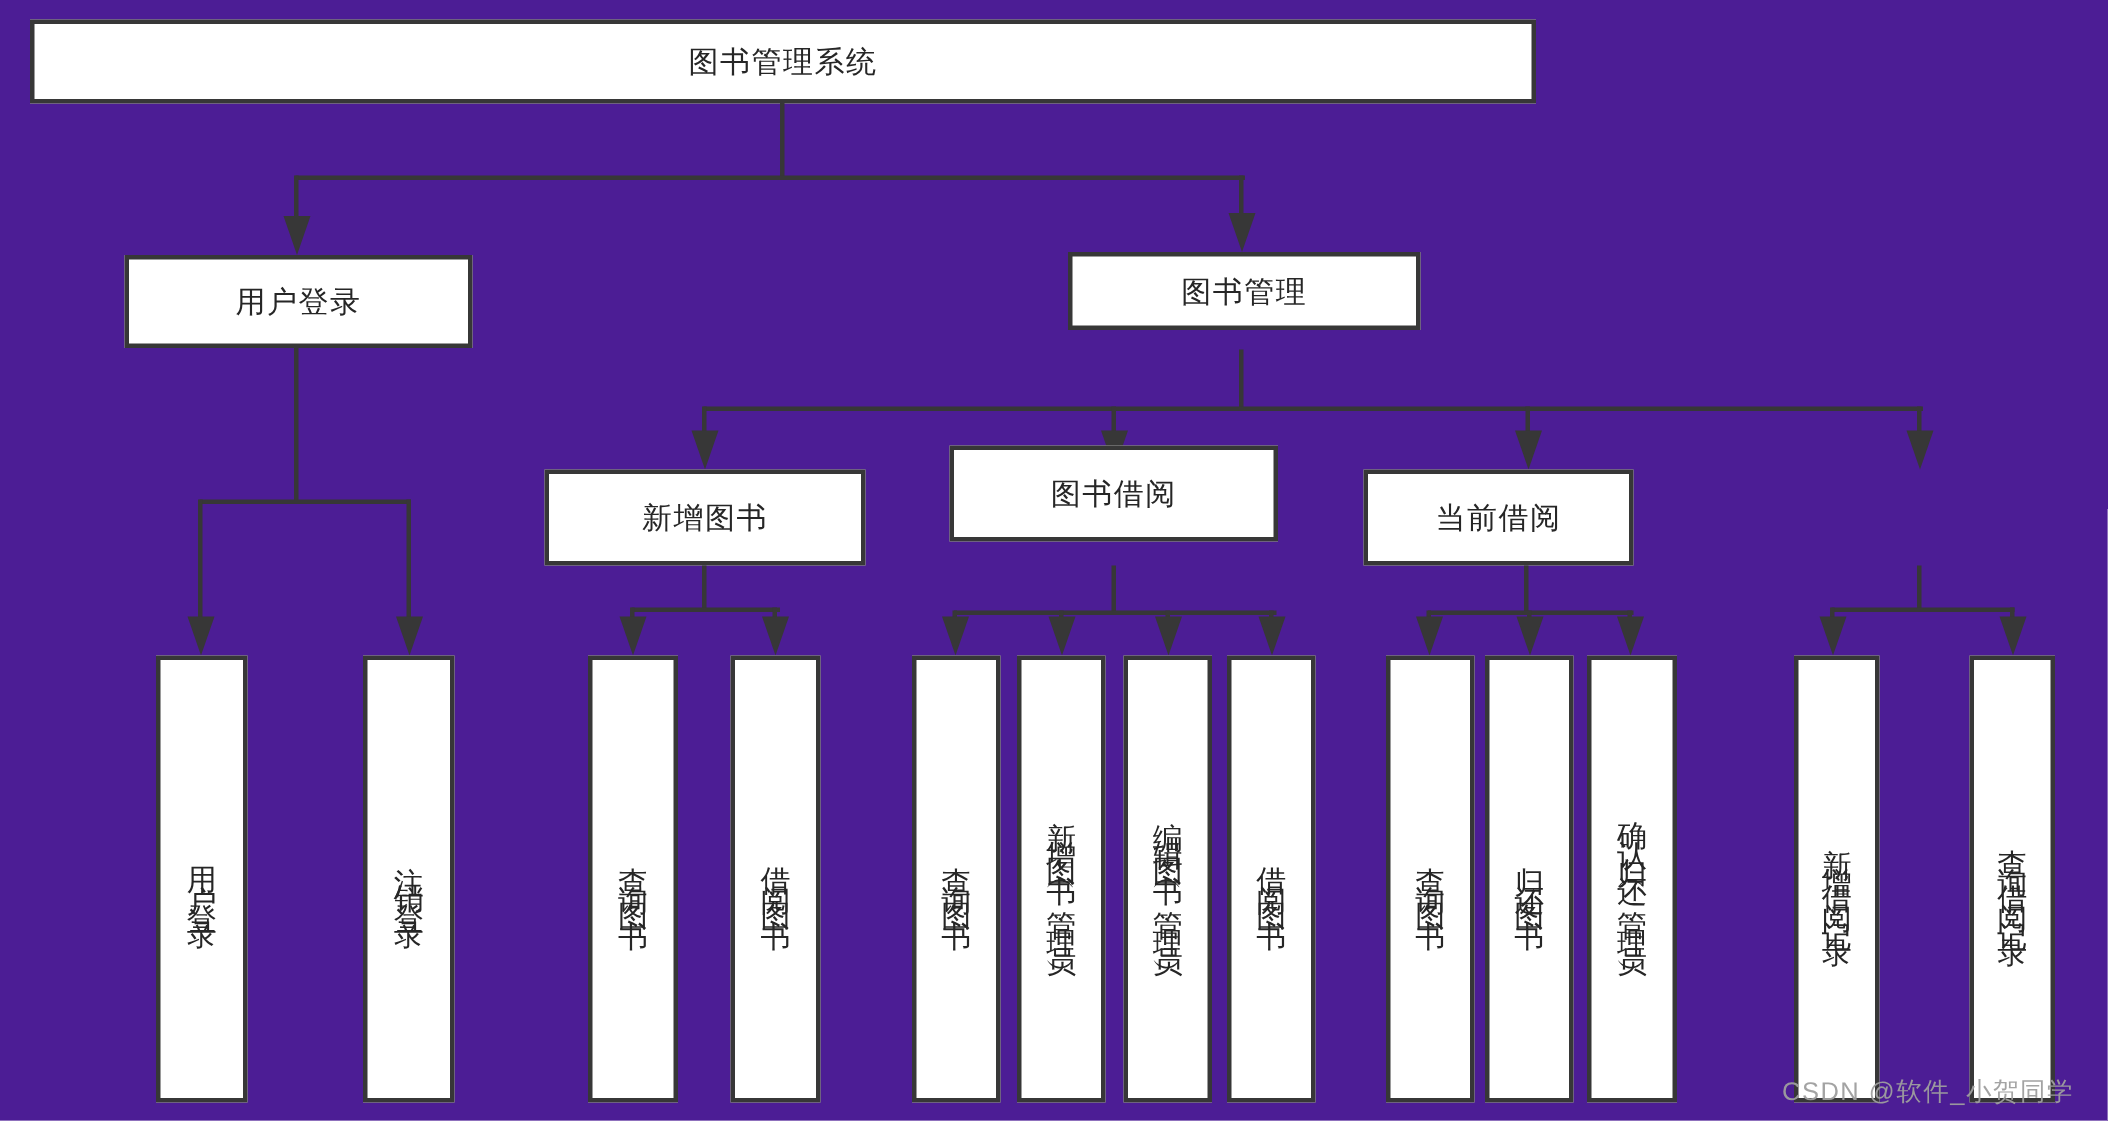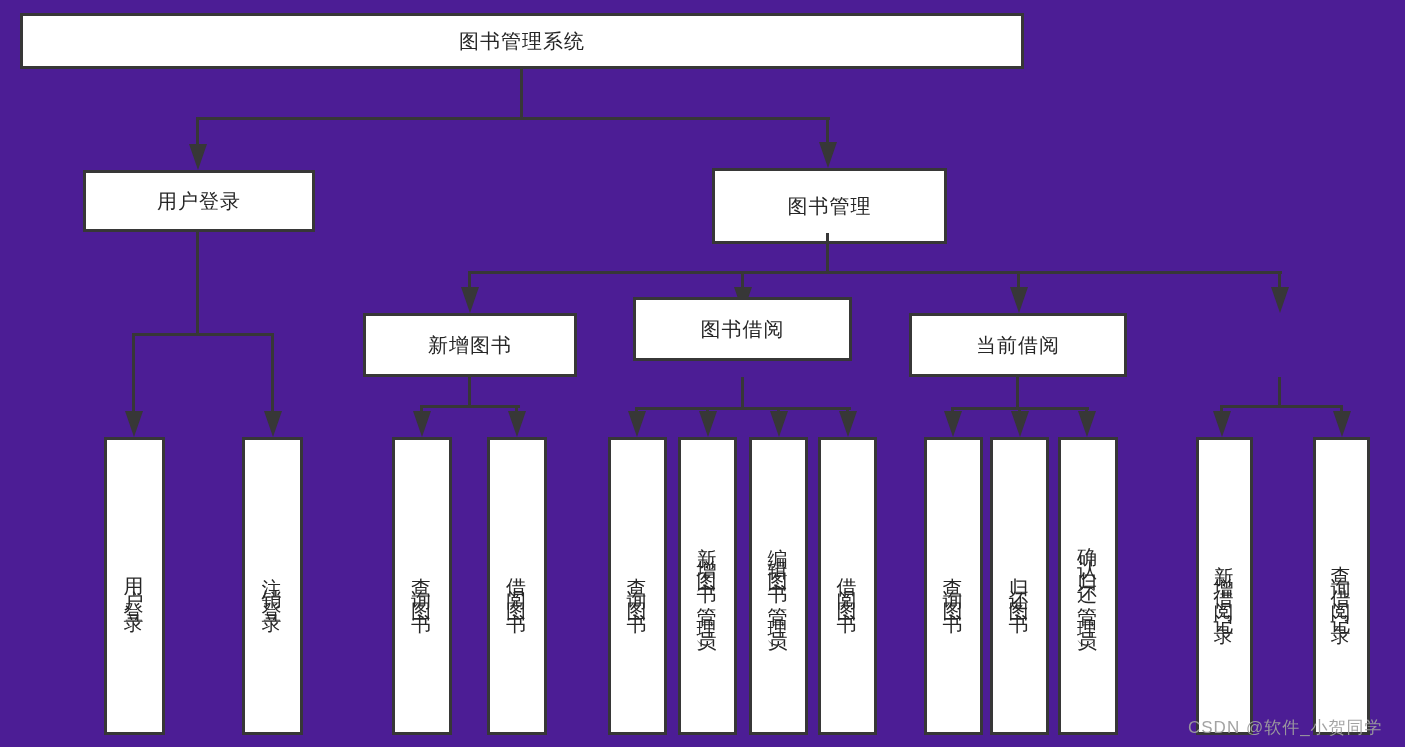--- a/index.html
+++ b/index.html
@@ -40,21 +40,21 @@
   <div class="box" style="left:20px;top:13px;width:1004px;height:56px;">图书管理系统</div>
 
   <div class="vline" style="left:520px;top:68px;height:50px;"></div>
   <div class="hline" style="left:197px;top:117px;width:633px;"></div>
   <div class="vline" style="left:196px;top:117px;height:30px;"></div>
   <div class="ahead" style="left:189px;top:144px;"></div>
   <div class="vline" style="left:826px;top:117px;height:27px;"></div>
   <div class="ahead" style="left:819px;top:142px;"></div>
 
   <div class="box" style="left:83px;top:170px;width:232px;height:62px;">用户登录</div>
-  <div class="box" style="left:712px;top:168px;width:235px;height:76px;">图书管理</div>
+  <div class="box" style="left:712px;top:168px;width:235px;height:52px;">图书管理</div>
 
   <div class="vline" style="left:196px;top:232px;height:104px;"></div>
   <div class="hline" style="left:133px;top:333px;width:141px;"></div>
   <div class="vline" style="left:132px;top:333px;height:80px;"></div>
   <div class="ahead" style="left:125px;top:411px;"></div>
   <div class="vline" style="left:271px;top:333px;height:80px;"></div>
   <div class="ahead" style="left:264px;top:411px;"></div>
 
   <div class="vline" style="left:826px;top:233px;height:41px;"></div>
   <div class="hline" style="left:469px;top:271px;width:813px;"></div>
@@ -62,21 +62,21 @@
   <div class="ahead" style="left:461px;top:287px;"></div>
   <div class="vline" style="left:741px;top:271px;height:18px;"></div>
   <div class="ahead" style="left:734px;top:287px;"></div>
   <div class="vline" style="left:1017px;top:271px;height:18px;"></div>
   <div class="ahead" style="left:1010px;top:287px;"></div>
   <div class="vline" style="left:1278px;top:271px;height:18px;"></div>
   <div class="ahead" style="left:1271px;top:287px;"></div>
 
   <div class="box" style="left:363px;top:313px;width:214px;height:64px;">新增图书</div>
   <div class="box" style="left:633px;top:297px;width:219px;height:64px;">图书借阅</div>
-  <div class="box" style="left:909px;top:313px;width:218px;height:64px;">当前借阅</div>
+  <div class="box" style="left:909px;top:313px;width:180px;height:64px;">当前借阅</div>
 
   <div class="vline" style="left:468px;top:377px;height:31px;"></div>
   <div class="hline" style="left:421px;top:405px;width:99px;"></div>
   <div class="vline" style="left:420px;top:405px;height:8px;"></div>
   <div class="ahead" style="left:413px;top:411px;"></div>
   <div class="vline" style="left:515px;top:405px;height:8px;"></div>
   <div class="ahead" style="left:508px;top:411px;"></div>
 
   <div class="vline" style="left:741px;top:377px;height:33px;"></div>
   <div class="hline" style="left:636px;top:407px;width:215px;"></div>

